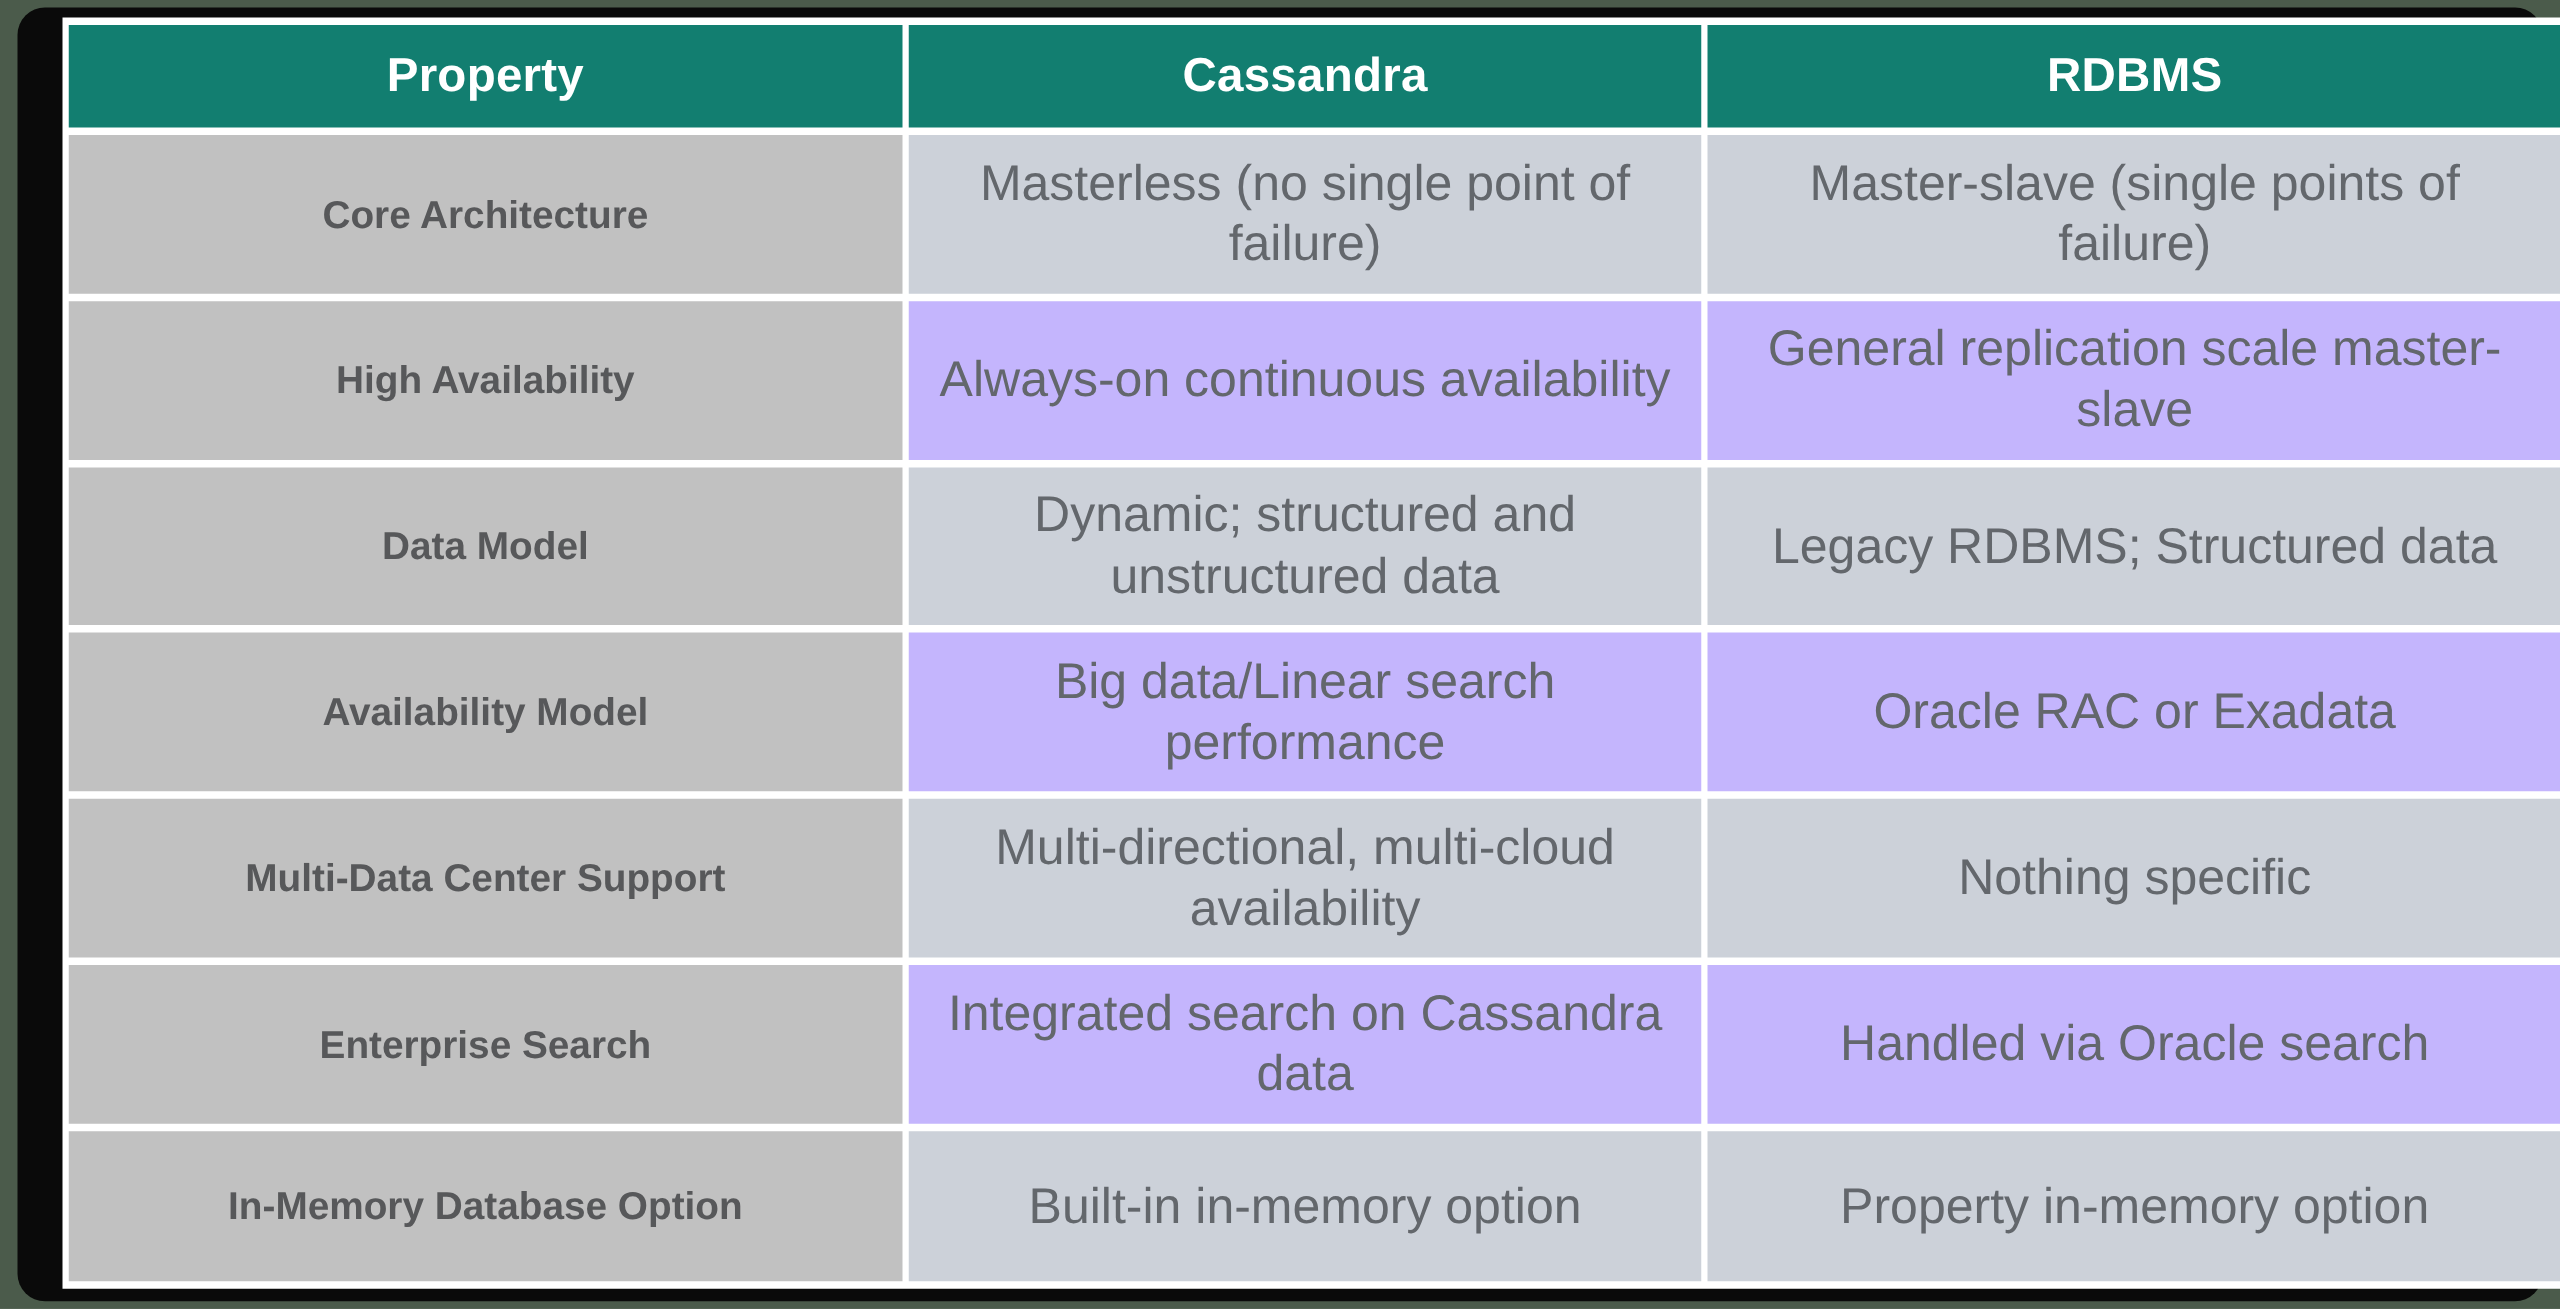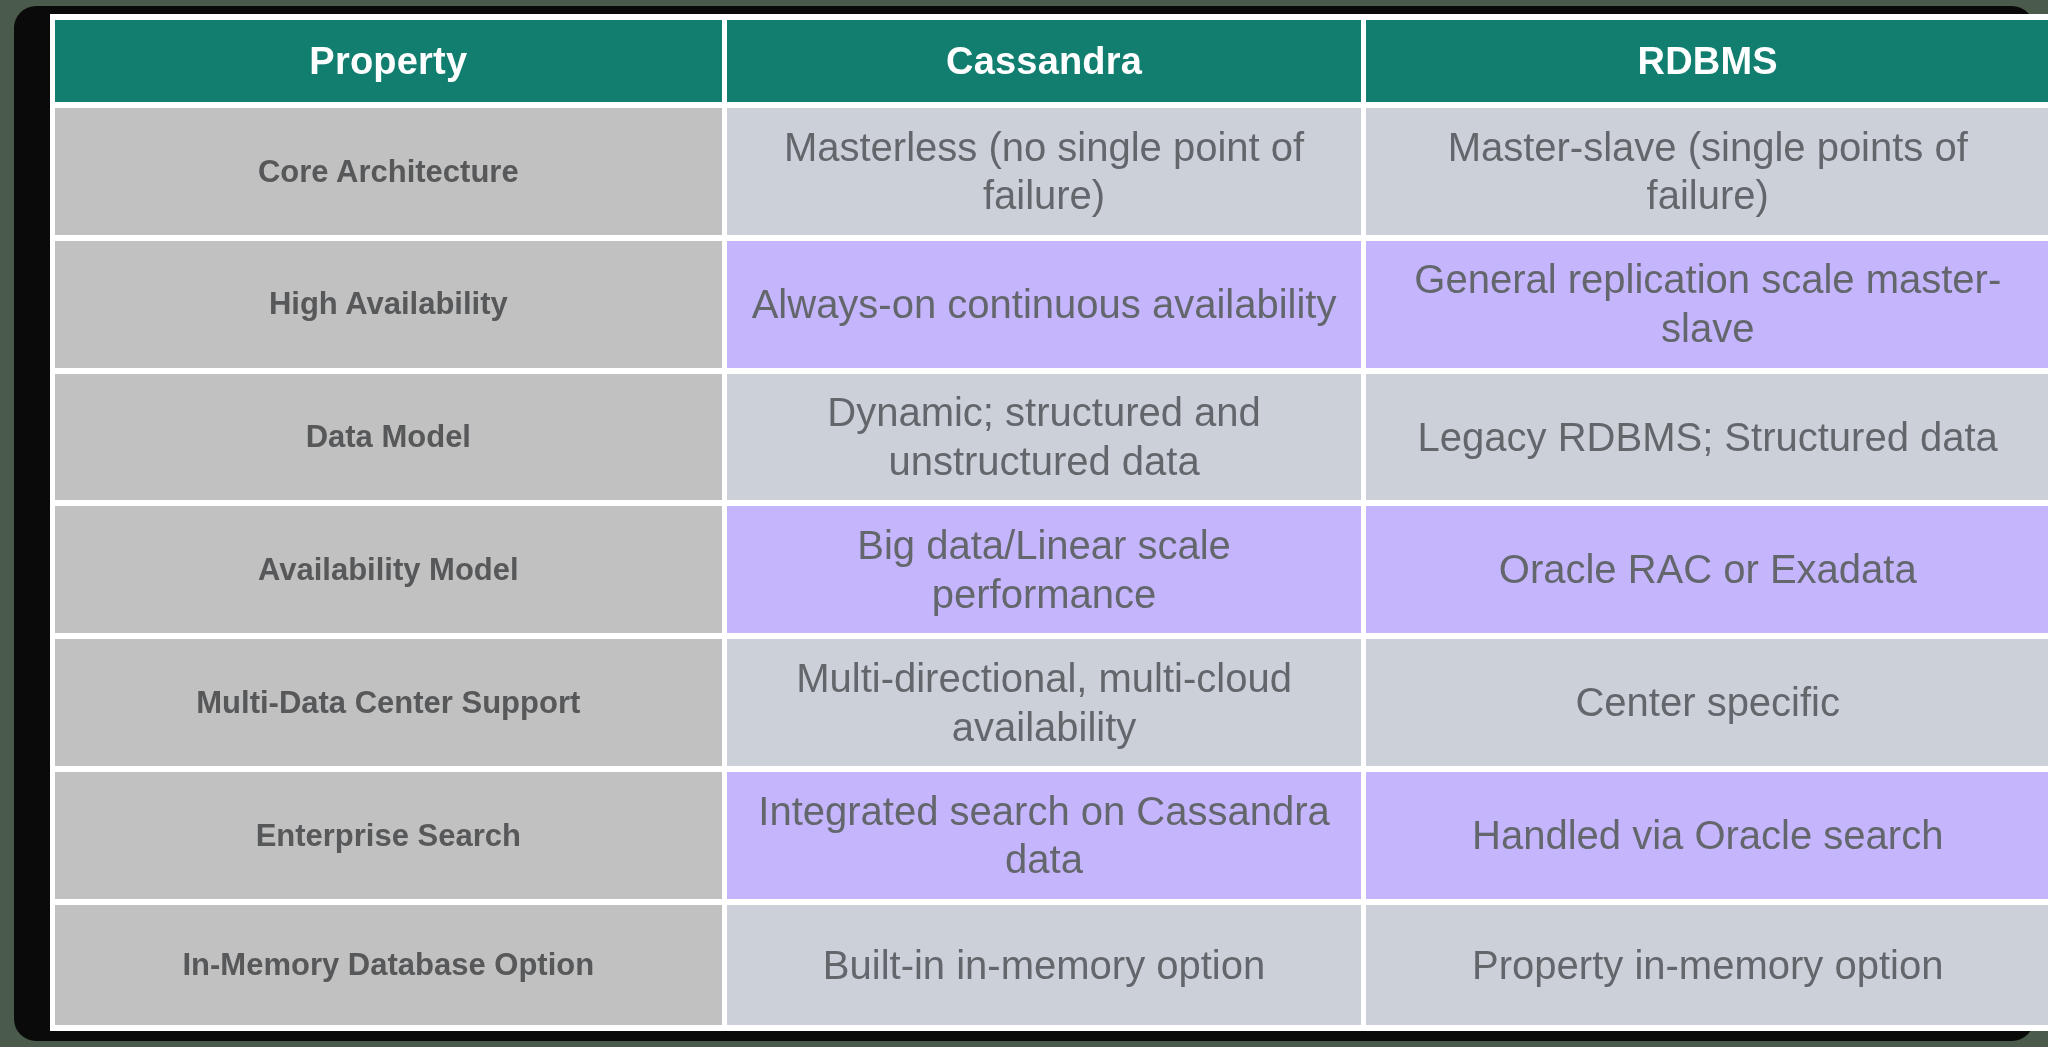--- a/index.html
+++ b/index.html
@@ -111,27 +111,27 @@
           <td class="val">Always-on continuous availability</td>
           <td class="val">General replication scale master-slave</td>
         </tr>
         <tr class="band-dark">
           <td class="prop">Data Model</td>
           <td class="val">Dynamic; structured and unstructured data</td>
           <td class="val">Legacy RDBMS; Structured data</td>
         </tr>
         <tr class="band-light">
           <td class="prop">Availability Model</td>
-          <td class="val">Big data/Linear scale performance</td>
+          <td class="val">Big data/Linear search performance</td>
           <td class="val">Oracle RAC or Exadata</td>
         </tr>
         <tr class="band-dark">
           <td class="prop">Multi-Data Center Support</td>
           <td class="val">Multi-directional, multi-cloud availability</td>
-          <td class="val">Center specific</td>
+          <td class="val">Nothing specific</td>
         </tr>
         <tr class="band-light">
           <td class="prop">Enterprise Search</td>
           <td class="val">Integrated search on Cassandra data</td>
           <td class="val">Handled via Oracle search</td>
         </tr>
         <tr class="band-dark">
           <td class="prop">In-Memory Database Option</td>
           <td class="val">Built-in in-memory option</td>
           <td class="val">Property in-memory option</td>

